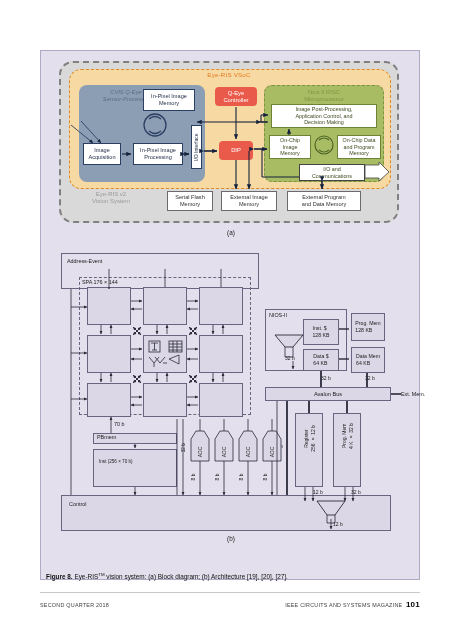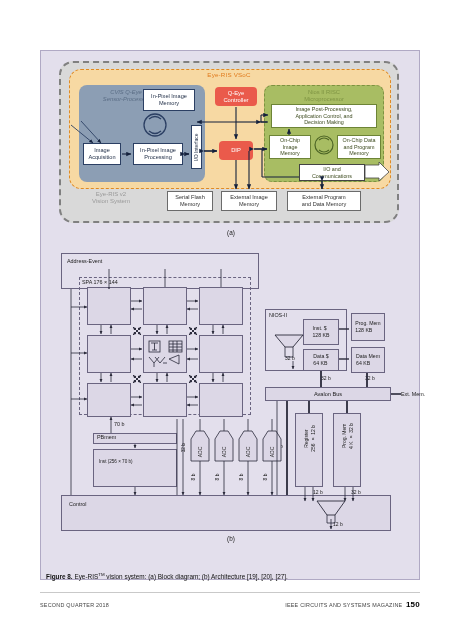--- a/index.html
+++ b/index.html
@@ -406,16 +406,16 @@
   </div>
 
   <div class="caption">
     <b>Figure 8.</b><span> Eye-RIS</span><sup style="font-size:4.4px;">TM</sup><span> vision system: (a) Block diagram; (b) Architecture [19], [20], [27].</span>
   </div>
 
   <div class="rule"></div>
   <div class="footl">SECOND QUARTER 2018</div>
   <div class="footr">
     <span>IEEE CIRCUITS AND SYSTEMS MAGAZINE</span>
-    &nbsp;<b>150</b>
+    &nbsp;<b>101</b>
   </div>
 
 </div>
 
 </body></html>

